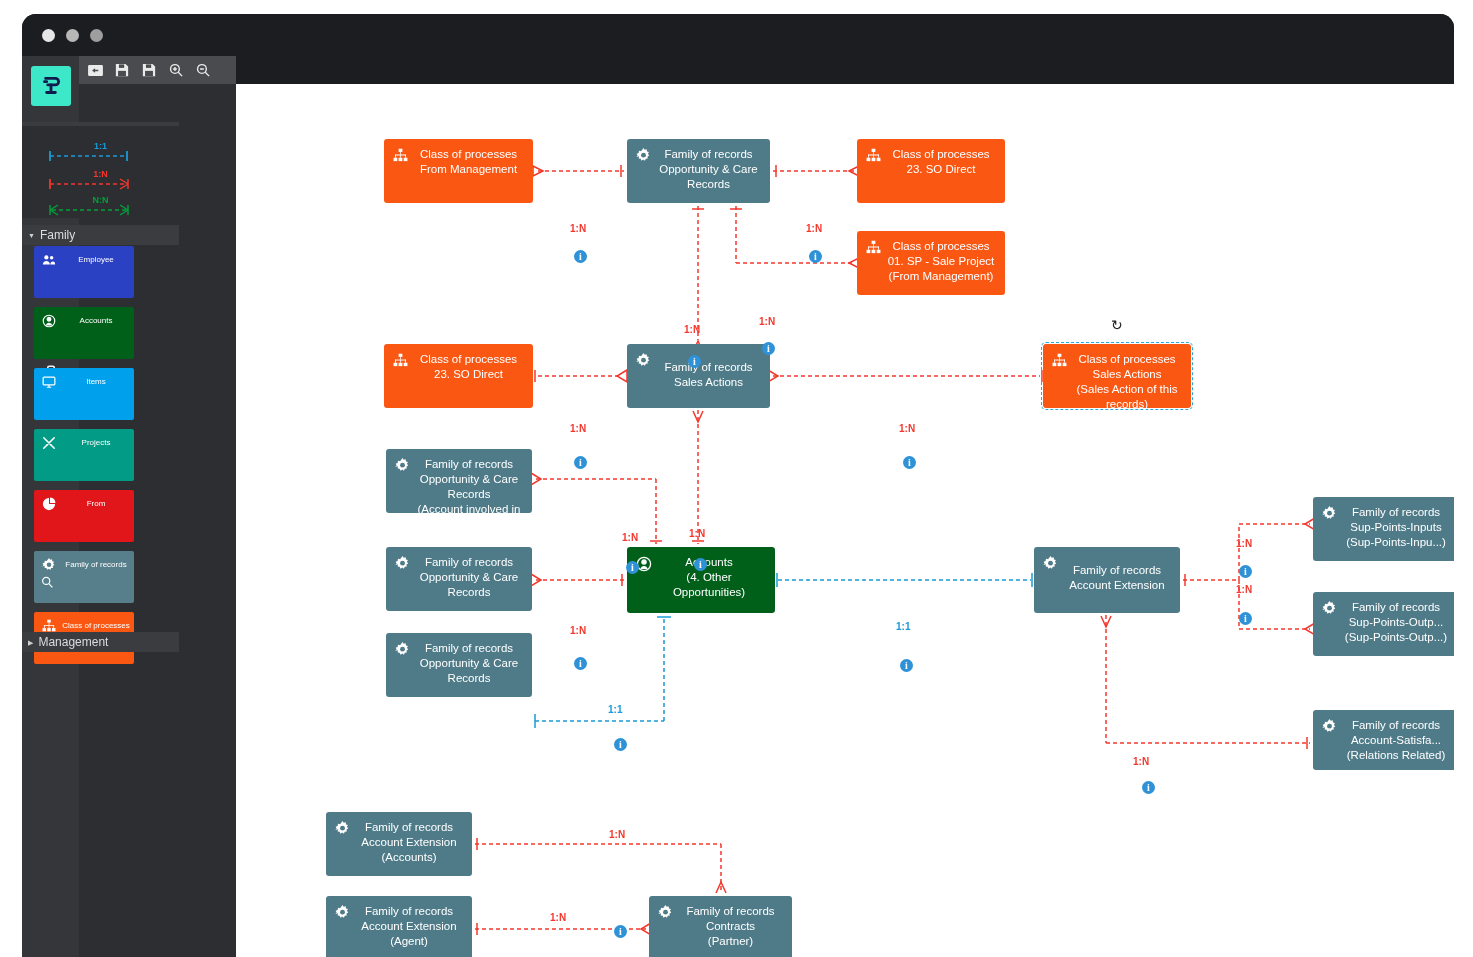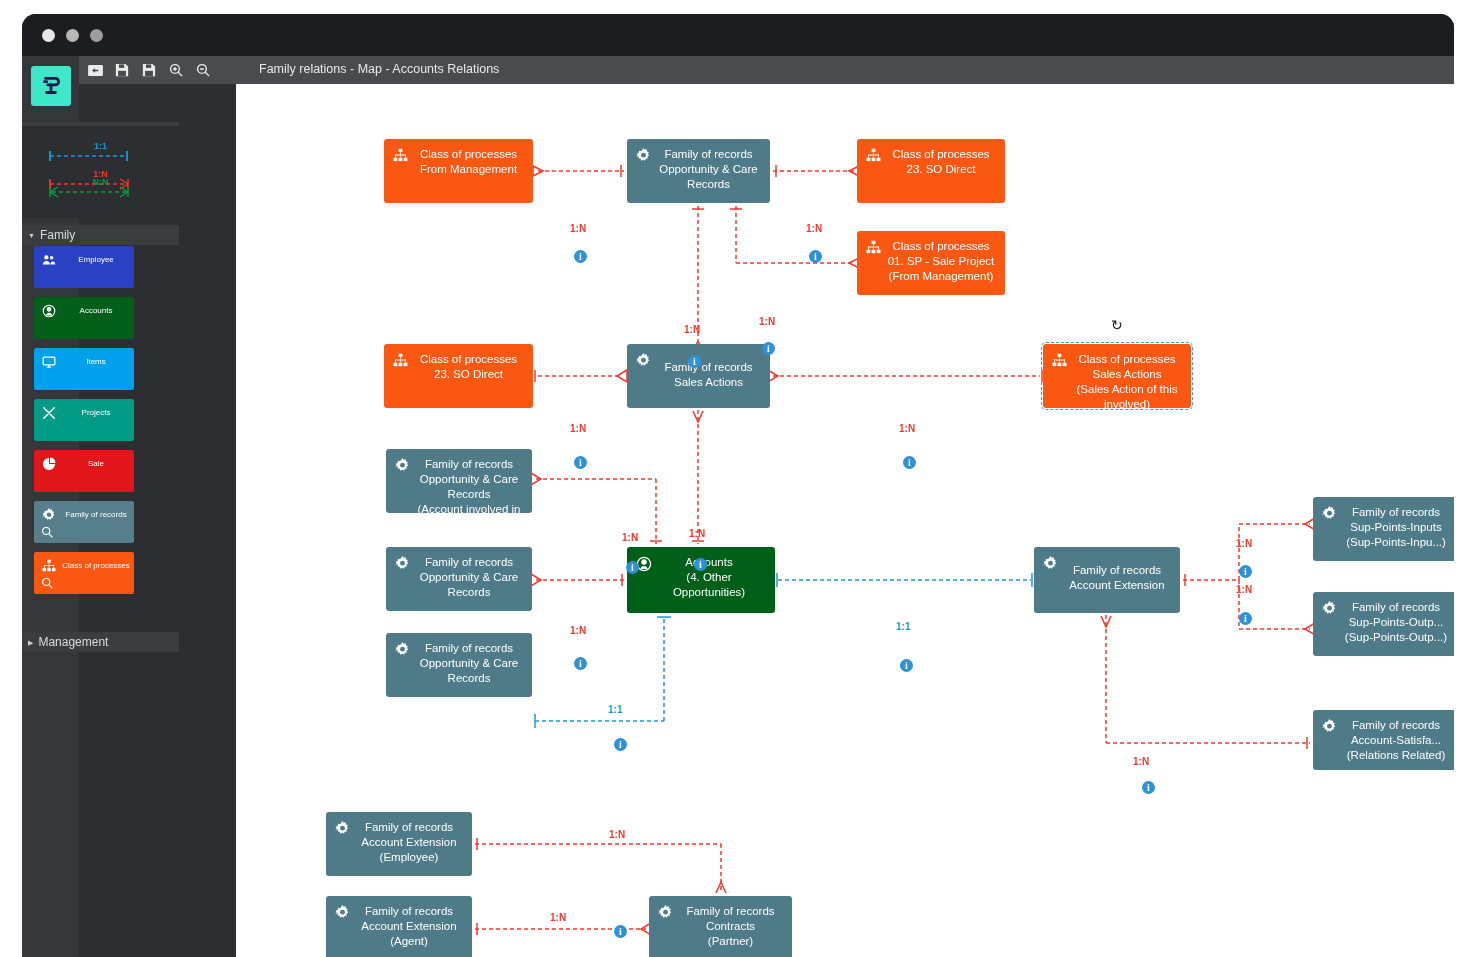--- a/index.html
+++ b/index.html
@@ -71,21 +71,21 @@
     position:absolute; left:0; top:112px; width:157px; height:92px;
     background:#2d2e31;
   }
   .legrow { position:absolute; left:0; width:157px; height:30px; }
   .leglabel {
     position:absolute; left:0; width:157px; top:-1px; text-align:center;
     font-size:9px; font-weight:bold;
   }
   .famlist { position:absolute; left:0; top:232px; width:157px; }
   .famcard {
-    position:relative; margin:0 0 9px 12px; width:100px; height:42px;
+    position:relative; margin:0 0 9px 12px; width:100px; height:52px;
     border-radius:2px; color:#ffffff; font-size:8px;
     overflow:hidden;
   }
   .famcard .ficon { position:absolute; left:8px; top:7px; width:14px; height:14px; }
   .famcard .flabel { position:absolute; left:26px; top:8px; width:72px; text-align:center; line-height:11px; }
   .famcard .fsearch { position:absolute; left:7px; top:25px; width:13px; height:13px; }
 
   
   .canvas {
     position:absolute; left:214px; top:70px; width:1218px; height:873px;
@@ -234,21 +234,21 @@
         </svg>
       </div>
       <div class="legrow" style="top:44px">
         <span class="leglabel" style="color:#f4372c">1:N</span>
         <svg width="157" height="22" style="position:absolute;left:0;top:8px">
           <line x1="28" y1="6" x2="104" y2="6" stroke="#f4372c" stroke-width="1.6" stroke-dasharray="4,3"></line>
           <line x1="28" y1="1" x2="28" y2="11" stroke="#f4372c" stroke-width="1.8"></line>
           <path d="M106 6 L98 1 M106 6 L98 11 M106 1 L106 11" stroke="#f4372c" stroke-width="1.4" fill="none"></path>
         </svg>
       </div>
-      <div class="legrow" style="top:52px">
+      <div class="legrow" style="top:70px">
         <span class="leglabel" style="color:#00a13a">N:N</span>
         <svg width="157" height="22" style="position:absolute;left:0;top:8px">
           <line x1="30" y1="6" x2="104" y2="6" stroke="#00a13a" stroke-width="1.6" stroke-dasharray="4,3"></line>
           <path d="M28 6 L36 1 M28 6 L36 11 M28 1 L28 11" stroke="#00a13a" stroke-width="1.4" fill="none"></path>
           <path d="M106 6 L98 1 M106 6 L98 11 M106 1 L106 11" stroke="#00a13a" stroke-width="1.4" fill="none"></path>
         </svg>
       </div>
     </div>
 
     <div class="section" style="top:211px">
@@ -296,21 +296,21 @@
         </span>
         <span class="flabel">Projects</span>
       </div>
       <div class="famcard" style="background:#e0161a">
         <span class="ficon">
           <svg width="14" height="14" viewBox="0 0 16 16" fill="#fff">
               <path d="M8 1a7 7 0 1 0 7 7H8z"></path>
               <path d="M9.2 0.6V6.8H15.4A6.6 6.6 0 0 0 9.2 0.6z"></path>
             </svg>
         </span>
-        <span class="flabel">Sale</span>
+        <span class="flabel">From</span>
       </div>
       <div class="famcard" style="background:#577e8b">
         <span class="ficon">
           <svg width="14" height="14" viewBox="0 0 16 16" fill="#fff">
               <path d="M8 0l1.2 1.9 2.2-.5.3 2.2 2.1.7-1.1 1.9 1.4 1.7-1.9 1.2.4 2.2-2.2.2-.9 2.1-1.8-1.3-1.9 1.2-.8-2.1-2.2-.3.5-2.2L0.3 9.6 1.8 8 0.7 6.1l2.1-.8L3.2 3l2.2.4z"></path>
               <circle cx="8" cy="7.6" r="2.6" fill="#577e8b"></circle>
             </svg>
         </span>
         <span class="flabel">Family of records</span>
         <span class="fsearch">
@@ -340,23 +340,20 @@
             </svg>
         </span>
       </div>
     </div>
 
     <div class="section" style="top:618px">
       <span class="caret">▶</span>
       <span>Management</span>
     </div>
 
-    <div style="position:absolute;left:214px;top:42px;width:1218px;height:28px;background:#4a4b4f">
-      <span style="position:absolute;left:23px;top:6px;color:#e9e9e9;font-size:12.5px">Family relations - Map - Accounts Relations</span>
-    </div>
 
     <div class="canvas">
 
       <svg width="1218" height="873" style="position:absolute;left:0;top:0">
         <defs></defs>
         <g stroke="#f4372c" stroke-width="1.5" fill="none">
 
           <line x1="302" y1="87" x2="388" y2="87" stroke-dasharray="4,3"></line>
           <path d="M297 82 L307 87 L297 92 Z" fill="none"></path>
           <line x1="385" y1="81" x2="385" y2="93"></line>
@@ -532,21 +529,21 @@
               <rect x="6" y="10.4" width="4" height="3.6"></rect>
               <rect x="11.4" y="10.4" width="4" height="3.6"></rect>
               <path d="M7.6 4.2v2.6h.8V4.2z"></path>
               <path d="M2.2 7h11.6v1H2.2z"></path>
               <path d="M2.2 7h.9v3.4h-.9zM7.6 7h.8v3.4h-.8zM12.9 7h.9v3.4h-.9z"></path>
             </svg></span>
         <span class="ntext">
             <div>Class of processes</div>
             <div>Sales Actions</div>
             <div>(Sales Action of this</div>
-            <div>involved)</div>
+            <div>records)</div>
           </span>
       </div>
 
       <div class="node teal" style="left:150px;top:365px;width:146px;height:64px">
         <span class="nicon"><svg width="15" height="15" viewBox="0 0 16 16" fill="#fff">
               <path d="M8 0l1.2 1.9 2.2-.5.3 2.2 2.1.7-1.1 1.9 1.4 1.7-1.9 1.2.4 2.2-2.2.2-.9 2.1-1.8-1.3-1.9 1.2-.8-2.1-2.2-.3.5-2.2L0.3 9.6 1.8 8 0.7 6.1l2.1-.8L3.2 3l2.2.4z"></path>
               <circle cx="8" cy="7.6" r="2.6" fill="#4f7b89"></circle>
             </svg></span>
         <span class="ntext">
             <div>Family of records</div>
@@ -641,21 +638,21 @@
       </div>
 
       <div class="node teal" style="left:90px;top:728px;width:146px;height:64px">
         <span class="nicon"><svg width="15" height="15" viewBox="0 0 16 16" fill="#fff">
               <path d="M8 0l1.2 1.9 2.2-.5.3 2.2 2.1.7-1.1 1.9 1.4 1.7-1.9 1.2.4 2.2-2.2.2-.9 2.1-1.8-1.3-1.9 1.2-.8-2.1-2.2-.3.5-2.2L0.3 9.6 1.8 8 0.7 6.1l2.1-.8L3.2 3l2.2.4z"></path>
               <circle cx="8" cy="7.6" r="2.6" fill="#4f7b89"></circle>
             </svg></span>
         <span class="ntext">
             <div>Family of records</div>
             <div>Account Extension</div>
-            <div>(Employee)</div>
+            <div>(Accounts)</div>
           </span>
       </div>
 
       <div class="node teal" style="left:90px;top:812px;width:146px;height:64px">
         <span class="nicon"><svg width="15" height="15" viewBox="0 0 16 16" fill="#fff">
               <path d="M8 0l1.2 1.9 2.2-.5.3 2.2 2.1.7-1.1 1.9 1.4 1.7-1.9 1.2.4 2.2-2.2.2-.9 2.1-1.8-1.3-1.9 1.2-.8-2.1-2.2-.3.5-2.2L0.3 9.6 1.8 8 0.7 6.1l2.1-.8L3.2 3l2.2.4z"></path>
               <circle cx="8" cy="7.6" r="2.6" fill="#4f7b89"></circle>
             </svg></span>
         <span class="ntext">
             <div>Family of records</div>

